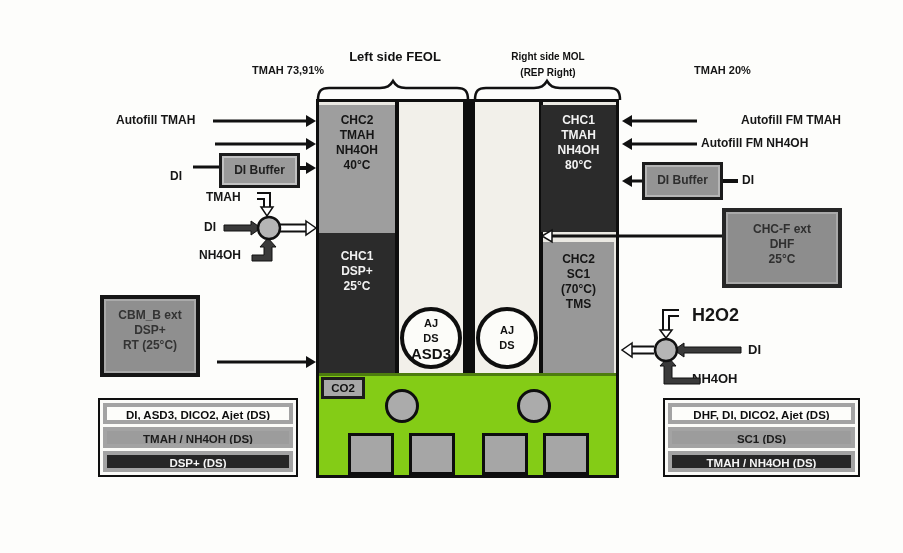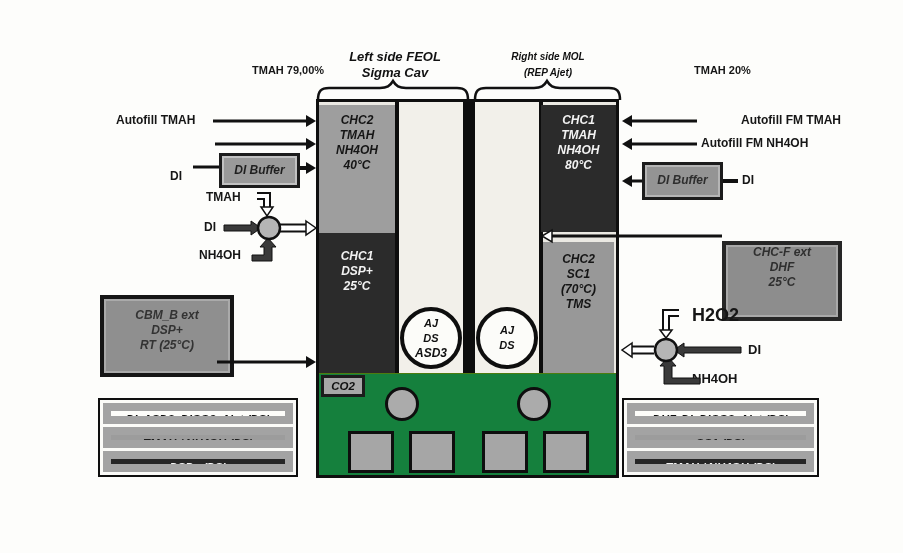--- a/index.html
+++ b/index.html
@@ -1,48 +1,47 @@
 <!DOCTYPE html>
 <html><head>
 <meta charset="utf-8">
 <style>
   html,body{margin:0;padding:0;background:#ffffff;}
   #stage{position:relative;width:903px;height:553px;background:#fdfdfb;overflow:hidden;
          font-family:"Liberation Sans","DejaVu Sans",sans-serif;color:#111;}
-  .abs{position:absolute;box-sizing:border-box;font-style:italic;}
+  .abs{position:absolute;box-sizing:border-box;}
   .lbl{position:absolute;font-weight:700;font-size:12px;white-space:nowrap;color:#161616;}
   .tx{background-image:repeating-linear-gradient(45deg,rgba(255,255,255,.10) 0 1px,rgba(0,0,0,.07) 1px 2px);}
   .txd{background-image:repeating-linear-gradient(45deg,rgba(255,255,255,.05) 0 1px,rgba(0,0,0,.20) 1px 2px);}
   .cell{display:flex;flex-direction:column;align-items:center;font-weight:700;font-size:12px;line-height:15px;text-align:center;}
   .dark{background:#2b2b2b;color:#f2f2f2;}
   .gray{background:#9e9e9e;color:#151515;}
   .circleAJ{border:4px solid #0e0e0e;border-radius:50%;background:#fcfcf9;display:flex;flex-direction:column;
             align-items:center;justify-content:center;font-weight:700;font-size:11px;line-height:15px;}
   .legend{border:2px solid #0f0f0f;background:#fbfbf8;padding:3px;}
-  .lrow{box-sizing:border-box;height:21px;border:8px solid #a3a3a3;margin-bottom:3px;text-align:center;
+  .lrow{box-sizing:border-box;height:21px;border:4px solid #a3a3a3;margin-bottom:3px;text-align:center;
         font-weight:700;font-size:11.5px;line-height:16px;white-space:nowrap;overflow:hidden;}
   .lrow:last-child{margin-bottom:11px;}
   .lwhite{background:#fdfdfa;color:#0d0d0d;}
   .lgray{background:#9c9c9c;color:#1c1c1c;}
   .ldark{background:#262626;color:#f5f5f5;}
   svg{position:absolute;left:0;top:0;pointer-events:none;}
 </style>
 </head>
 <body>
 
 <div id="stage">
 
-  <div class="lbl" style="left:252px;top:64px;font-size:11px;">TMAH 79,00%</div>
+  <div class="lbl" style="left:252px;top:64px;font-size:11px;">TMAH 73,91%</div>
   <div class="abs" style="left:328px;top:49px;width:134px;text-align:center;font-weight:700;font-size:13px;line-height:16px;">
     <div>Left side FEOL</div>
-    <div>Sigma Cav</div>
   </div>
   <div class="abs" style="left:482px;top:49px;width:132px;text-align:center;font-weight:700;font-size:10px;line-height:16px;">
     <div>Right side MOL</div>
-    <div>(REP Ajet)</div>
+    <div>(REP Right)</div>
   </div>
   <div class="lbl" style="left:694px;top:64px;font-size:11px;">TMAH 20%</div>
 
   <div class="abs" style="left:316px;top:99px;width:303px;height:379px;border:3px solid #0f0f0f;background:#ebe9e3;">
 
     <div class="abs cell gray tx" style="left:0;top:3px;width:76px;height:128px;padding-top:8px;">
       <div>CHC2</div>
       <div>TMAH</div>
       <div>NH4OH</div>
       <div>40°C</div>
@@ -68,28 +67,28 @@
     <div class="abs cell gray tx" style="left:224px;top:140px;width:71px;height:131px;padding-top:10px;background:#989898;">
       <div>CHC2</div>
       <div>SC1</div>
       <div>(70°C)</div>
       <div>TMS</div>
     </div>
 
     <div class="abs circleAJ" style="left:81px;top:205px;width:62px;height:62px;">
       <div>AJ</div>
       <div>DS</div>
-      <div style="font-size:12px;text-align:right;">ASD3</div>
+      <div style="font-size:15px;text-align:right;">ASD3</div>
     </div>
     <div class="abs circleAJ" style="left:157px;top:205px;width:62px;height:62px;">
       <div>AJ</div>
       <div>DS</div>
     </div>
 
-    <div class="abs tx" style="left:0;top:271px;width:297px;height:102px;background:#15803d;border-top:1px solid #4d7c0f;">
+    <div class="abs tx" style="left:0;top:271px;width:297px;height:102px;background:#84cc16;border-top:3px solid #4d7c0f;">
       <div class="abs tx" style="left:2px;top:1px;width:44px;height:22px;background:#a8a8a8;border:3px solid #1c1c1c;text-align:center;font-weight:700;font-size:11.5px;line-height:16px;color:#111;">CO2</div>
       <div class="abs tx" style="left:66px;top:13px;width:34px;height:34px;border-radius:50%;background:#ababab;border:3px solid #0e0e0e;"></div>
       <div class="abs tx" style="left:198px;top:13px;width:34px;height:34px;border-radius:50%;background:#ababab;border:3px solid #0e0e0e;"></div>
       <div class="abs tx" style="left:29px;top:57px;width:46px;height:42px;background:#a6a6a6;border:3px solid #0e0e0e;"></div>
       <div class="abs tx" style="left:90px;top:57px;width:46px;height:42px;background:#a6a6a6;border:3px solid #0e0e0e;"></div>
       <div class="abs tx" style="left:163px;top:57px;width:46px;height:42px;background:#a6a6a6;border:3px solid #0e0e0e;"></div>
       <div class="abs tx" style="left:224px;top:57px;width:46px;height:42px;background:#a6a6a6;border:3px solid #0e0e0e;"></div>
     </div>
   </div>
 
@@ -97,41 +96,41 @@
   <div class="lbl" style="left:170px;top:169px;">DI</div>
   <div class="abs tx" style="left:219px;top:153px;width:81px;height:35px;background:#9a9a9a;border:3px solid #1c1c1c;text-align:center;font-weight:700;font-size:12px;line-height:28px;color:#1f1f1f;box-shadow:inset 0 0 0 2px #c2c2c2;">DI Buffer</div>
   <div class="lbl" style="left:206px;top:190px;">TMAH</div>
   <div class="lbl" style="left:204px;top:220px;">DI</div>
   <div class="lbl" style="left:199px;top:248px;">NH4OH</div>
 
   <div class="lbl" style="left:701px;top:113px;margin-left:40px;">Autofill FM TMAH</div>
   <div class="lbl" style="left:701px;top:136px;">Autofill FM NH4OH</div>
   <div class="abs tx" style="left:642px;top:162px;width:81px;height:38px;background:#949494;border:3px solid #1c1c1c;text-align:center;font-weight:700;font-size:12px;line-height:31px;color:#2e2e2e;box-shadow:inset 0 0 0 2px #b5b5b5;">DI Buffer</div>
   <div class="lbl" style="left:742px;top:173px;">DI</div>
-  <div class="abs cell tx" style="left:722px;top:208px;width:120px;height:80px;background:#8d8d8d;border:4px solid #262626;color:#2f2f2f;padding-top:0;box-shadow:inset 0 0 0 2px #a9a9a9;margin-top:33px;">
+  <div class="abs cell tx" style="left:722px;top:208px;width:120px;height:80px;background:#8d8d8d;border:4px solid #262626;color:#2f2f2f;padding-top:10px;box-shadow:inset 0 0 0 2px #a9a9a9;">
     <div>CHC-F ext</div>
     <div>DHF</div>
     <div>25°C</div>
   </div>
   <div class="lbl" style="left:692px;top:305px;font-size:18px;">H2O2</div>
   <div class="lbl" style="left:748px;top:342px;font-size:13px;">DI</div>
   <div class="lbl" style="left:692px;top:371px;font-size:13px;">NH4OH</div>
 
-  <div class="abs cell tx" style="left:100px;top:295px;width:134px;height:82px;background:#8f8f8f;border:4px solid #161616;color:#333;padding-top:9px;box-shadow:inset 0 0 0 2px #aaaaaa;">
+  <div class="abs cell tx" style="left:100px;top:295px;width:100px;height:82px;background:#8f8f8f;border:4px solid #161616;color:#333;padding-top:9px;box-shadow:inset 0 0 0 2px #aaaaaa;">
     <div>CBM_B ext</div>
     <div>DSP+</div>
     <div>RT (25°C)</div>
   </div>
 
   <div class="abs legend" style="left:98px;top:398px;width:200px;height:79px;">
     <div class="lrow lwhite">DI, ASD3, DICO2, Ajet (DS)</div>
     <div class="lrow lgray tx">TMAH / NH4OH (DS)</div>
     <div class="lrow ldark txd">DSP+ (DS)</div>
   </div>
-  <div class="abs legend" style="left:622px;top:398px;width:197px;height:79px;">
+  <div class="abs legend" style="left:663px;top:398px;width:197px;height:79px;">
     <div class="lrow lwhite">DHF, DI, DICO2, Ajet (DS)</div>
     <div class="lrow lgray tx">SC1 (DS)</div>
     <div class="lrow ldark txd">TMAH / NH4OH (DS)</div>
   </div>
 
   <svg width="903" height="553" viewBox="0 0 903 553">
 
     <path d="M318,100 C318,91 321,88 329,88 L380,88 C387,88 390,86 393,81 C396,86 399,88 406,88 L457,88 C465,88 468,91 468,100" fill="none" stroke="#111" stroke-width="2.5"></path>
     <path d="M475,100 C475,91 478,88 486,88 L534,88 C541,88 544,86 547,81 C550,86 553,88 560,88 L609,88 C617,88 620,91 620,100" fill="none" stroke="#111" stroke-width="2.5"></path>
 

